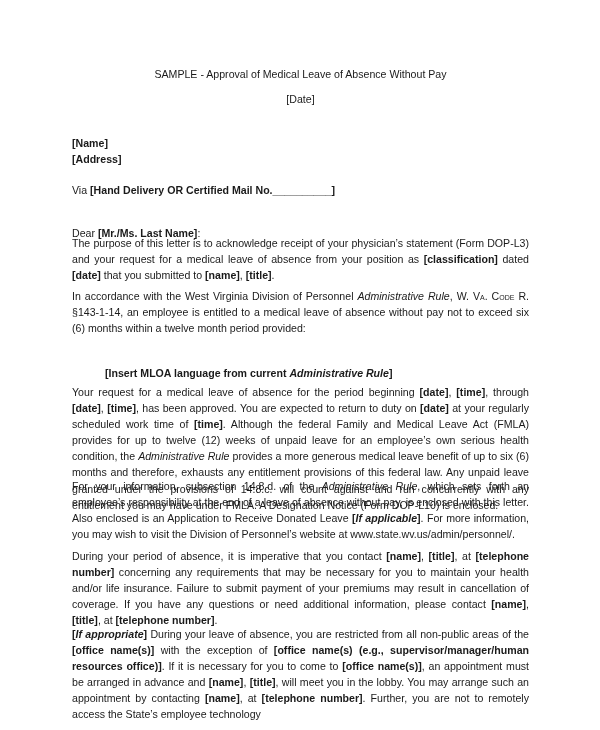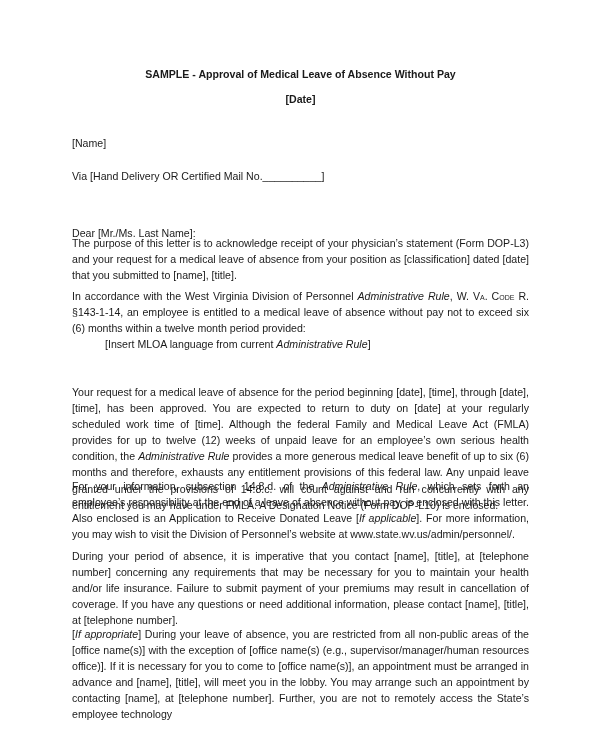--- a/index.html
+++ b/index.html
@@ -21,65 +21,66 @@
       top: 0;
       width: 457px;
       font-size: 10.6px;
       line-height: 16.1px;
     }
     .title {
       position: absolute;
       left: 0;
       width: 457px;
       text-align: center;
-      font-weight: bold;
+      font-weight: normal;
       font-size: 10.6px;
       white-space: nowrap;
     }
     .block {
       position: absolute;
       left: 0;
       width: 457px;
     }
     .just {
       text-align: justify;
       text-align-last: left;
     }
     .line {
       white-space: nowrap;
     }
-    b { font-weight: normal; margin-top: 46px; }
+    b { font-weight: bold; margin-top: 46px; }
     i { font-style: italic; }
     .sc { font-variant: small-caps; }
     .indent {
       padding-left: 33px;
     }
   </style>
 </head>
 <body>
 
 <div class="page">
 
   <div class="title" style="top:66px;">SAMPLE - Approval of Medical Leave of Absence Without Pay</div>
 
   <div class="title" style="top:91px;">[Date]</div>
 
   <div class="block" style="top:135px;">
     <div><b>[Name]</b></div>
+    <div><b>[Address]</b></div>
   </div>
 
-  <div class="block line" style="top:168px;"><span>Via </span><b>[Hand Delivery OR Certified Mail No.__________]</b></div>
+  <div class="block line" style="top:182px;"><span>Via </span><b>[Hand Delivery OR Certified Mail No.__________]</b></div>
 
   <div class="block line" style="top:225px;"><span>Dear </span><b>[Mr./Ms. Last Name]</b><span>:</span></div>
 
   <div class="block just" style="top:235px;"><span>The purpose of this letter is to acknowledge receipt of your physician’s statement (Form DOP-L3) and your request for a medical leave of absence from your position as </span><b>[classification]</b><span> dated </span><b>[date]</b><span> that you submitted to </span><b>[name]</b><span>, </span><b>[title]</b><span>.</span></div>
 
   <div class="block just" style="top:288px;"><span>In accordance with the West Virginia Division of Personnel </span><i>Administrative Rule</i><span>, W. V</span><span class="sc">a</span><span>. C</span><span class="sc">ode</span><span> R. §143-1-14, an employee is entitled to a medical leave of absence without pay not to exceed six (6) months within a twelve month period provided:</span></div>
 
-  <div class="block line indent" style="top:336px;"><b>[Insert MLOA language from current </b><b><i>Administrative Rule</i></b><b>]</b></div>
+  <div class="block line indent" style="top:365px;"><b>[Insert MLOA language from current </b><b><i>Administrative Rule</i></b><b>]</b></div>
 
   <div class="block just" style="top:384px;"><span>Your request for a medical leave of absence for the period beginning </span><b>[date]</b><span>, </span><b>[time]</b><span>, through </span><b>[date]</b><span>, </span><b>[time]</b><span>, has been approved. You are expected to return to duty on </span><b>[date]</b><span> at your regularly scheduled work time of </span><b>[time]</b><span>.  Although the federal Family and Medical Leave Act (FMLA) provides for up to twelve (12) weeks of unpaid leave for an employee’s own serious health condition, the </span><i>Administrative Rule</i><span> provides a more generous medical leave benefit of up to six (6) months and therefore, exhausts any entitlement provisions of this federal law. Any unpaid leave granted under the provisions of 14.8.c. will count against and run concurrently with any entitlement you may have under FMLA.  A Designation Notice (Form DOP-L10) is enclosed.</span></div>
 
   <div class="block just" style="top:478px;"><span>For your information, subsection 14.8.d. of the </span><i>Administrative Rule</i><span>, which sets forth an employee’s responsibility at the end of a leave of absence without pay, is enclosed with this letter.  Also enclosed is an Application to Receive Donated Leave </span><b>[</b><b><i>If applicable</i></b><b>]</b><span>.  For more information, you may wish to visit the Division of Personnel’s website at www.state.wv.us/admin/personnel/.</span></div>
 
   <div class="block just" style="top:548px;"><span>During your period of absence, it is imperative that you contact </span><b>[name]</b><span>, </span><b>[title]</b><span>, at </span><b>[telephone number]</b><span> concerning any requirements that may be necessary for you to maintain your health and/or life insurance.  Failure to submit payment of your premiums may result in cancellation of coverage.  If you have any questions or need additional information, please contact </span><b>[name]</b><span>, </span><b>[title]</b><span>, at </span><b>[telephone number]</b><span>.</span></div>
 
   <div class="block just" style="top:626px;"><b>[</b><b><i>If appropriate</i></b><b>]</b><span> During your leave of absence, you are restricted from all non-public areas of the </span><b>[office name(s)]</b><span> with the exception of </span><b>[office name(s) (e.g., supervisor/manager/human resources office)]</b><span>.  If it is necessary for you to come to </span><b>[office name(s)]</b><span>, an appointment must be arranged in advance and </span><b>[name]</b><span>, </span><b>[title]</b><span>, will meet you in the lobby.  You may arrange such an appointment by contacting </span><b>[name]</b><span>, at </span><b>[telephone number]</b><span>.  Further, you are not to remotely access the State’s employee technology</span></div>
 
 </div>

